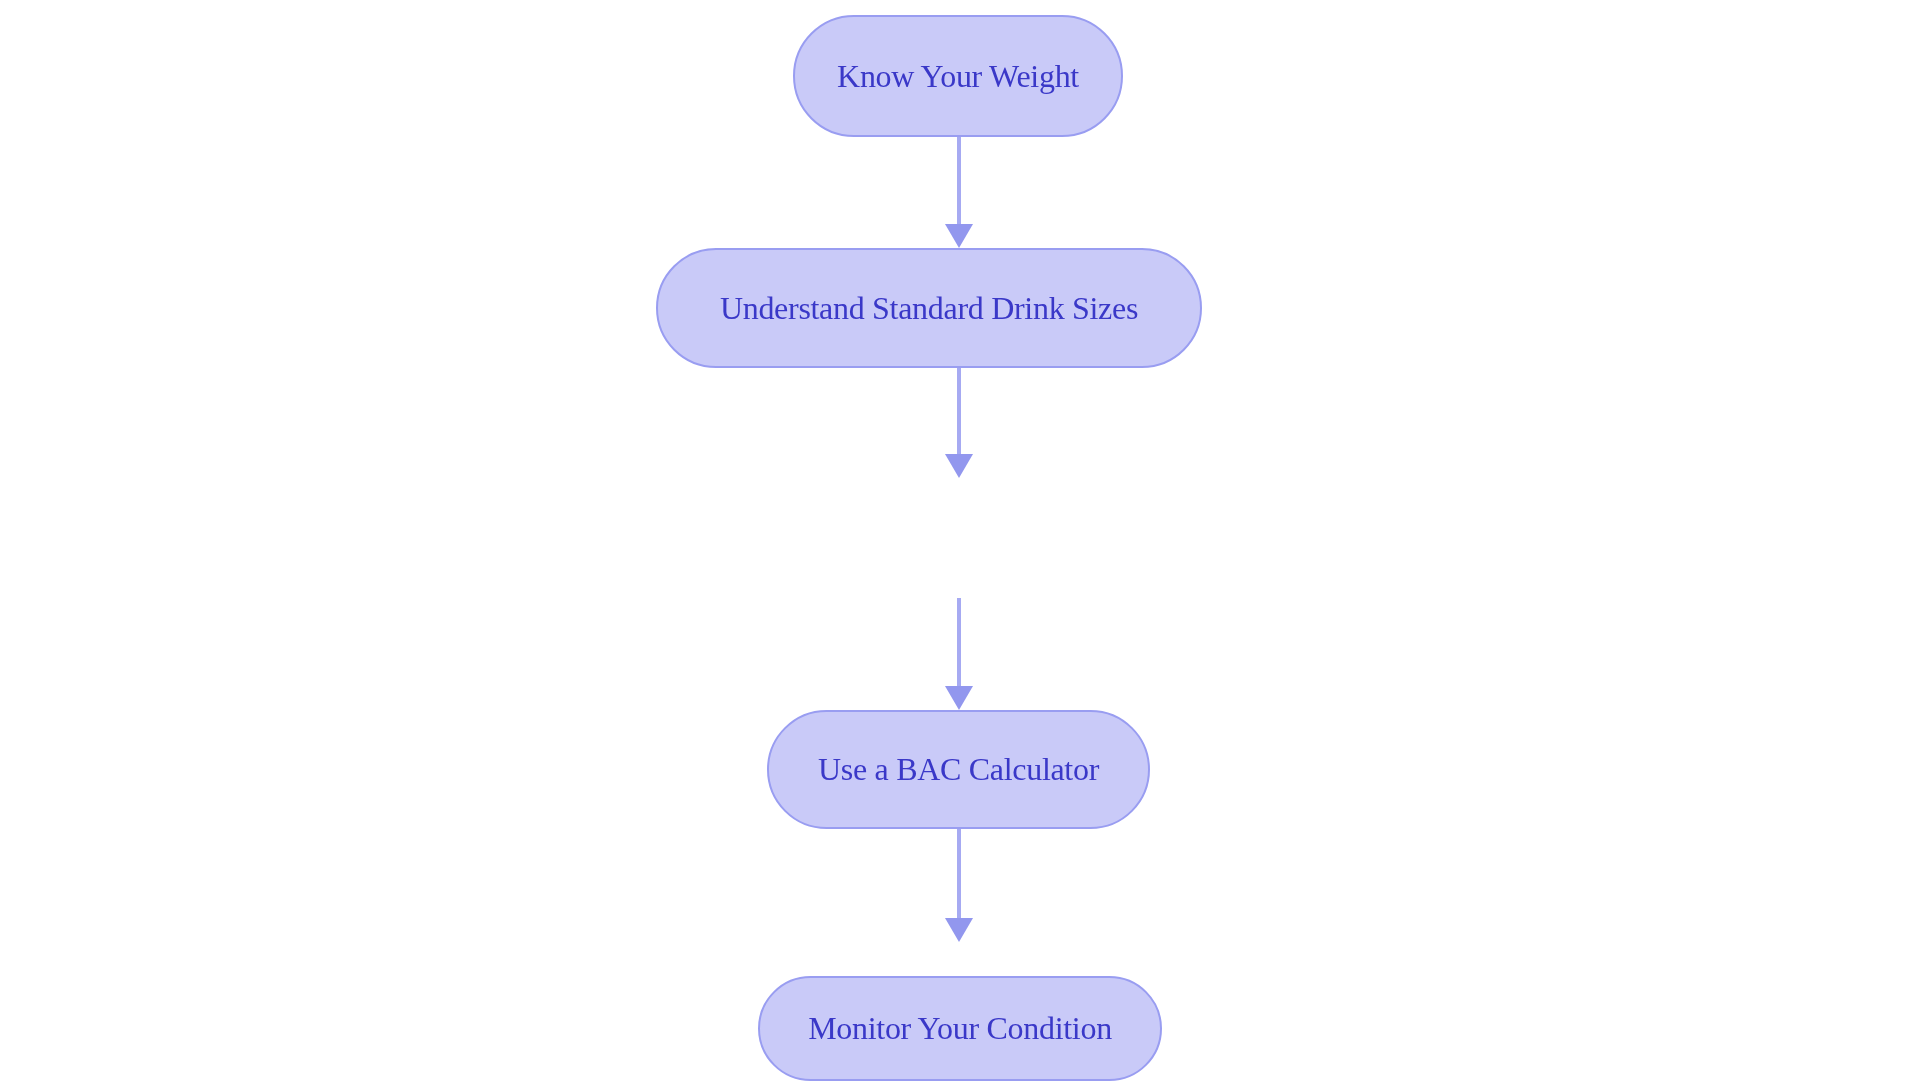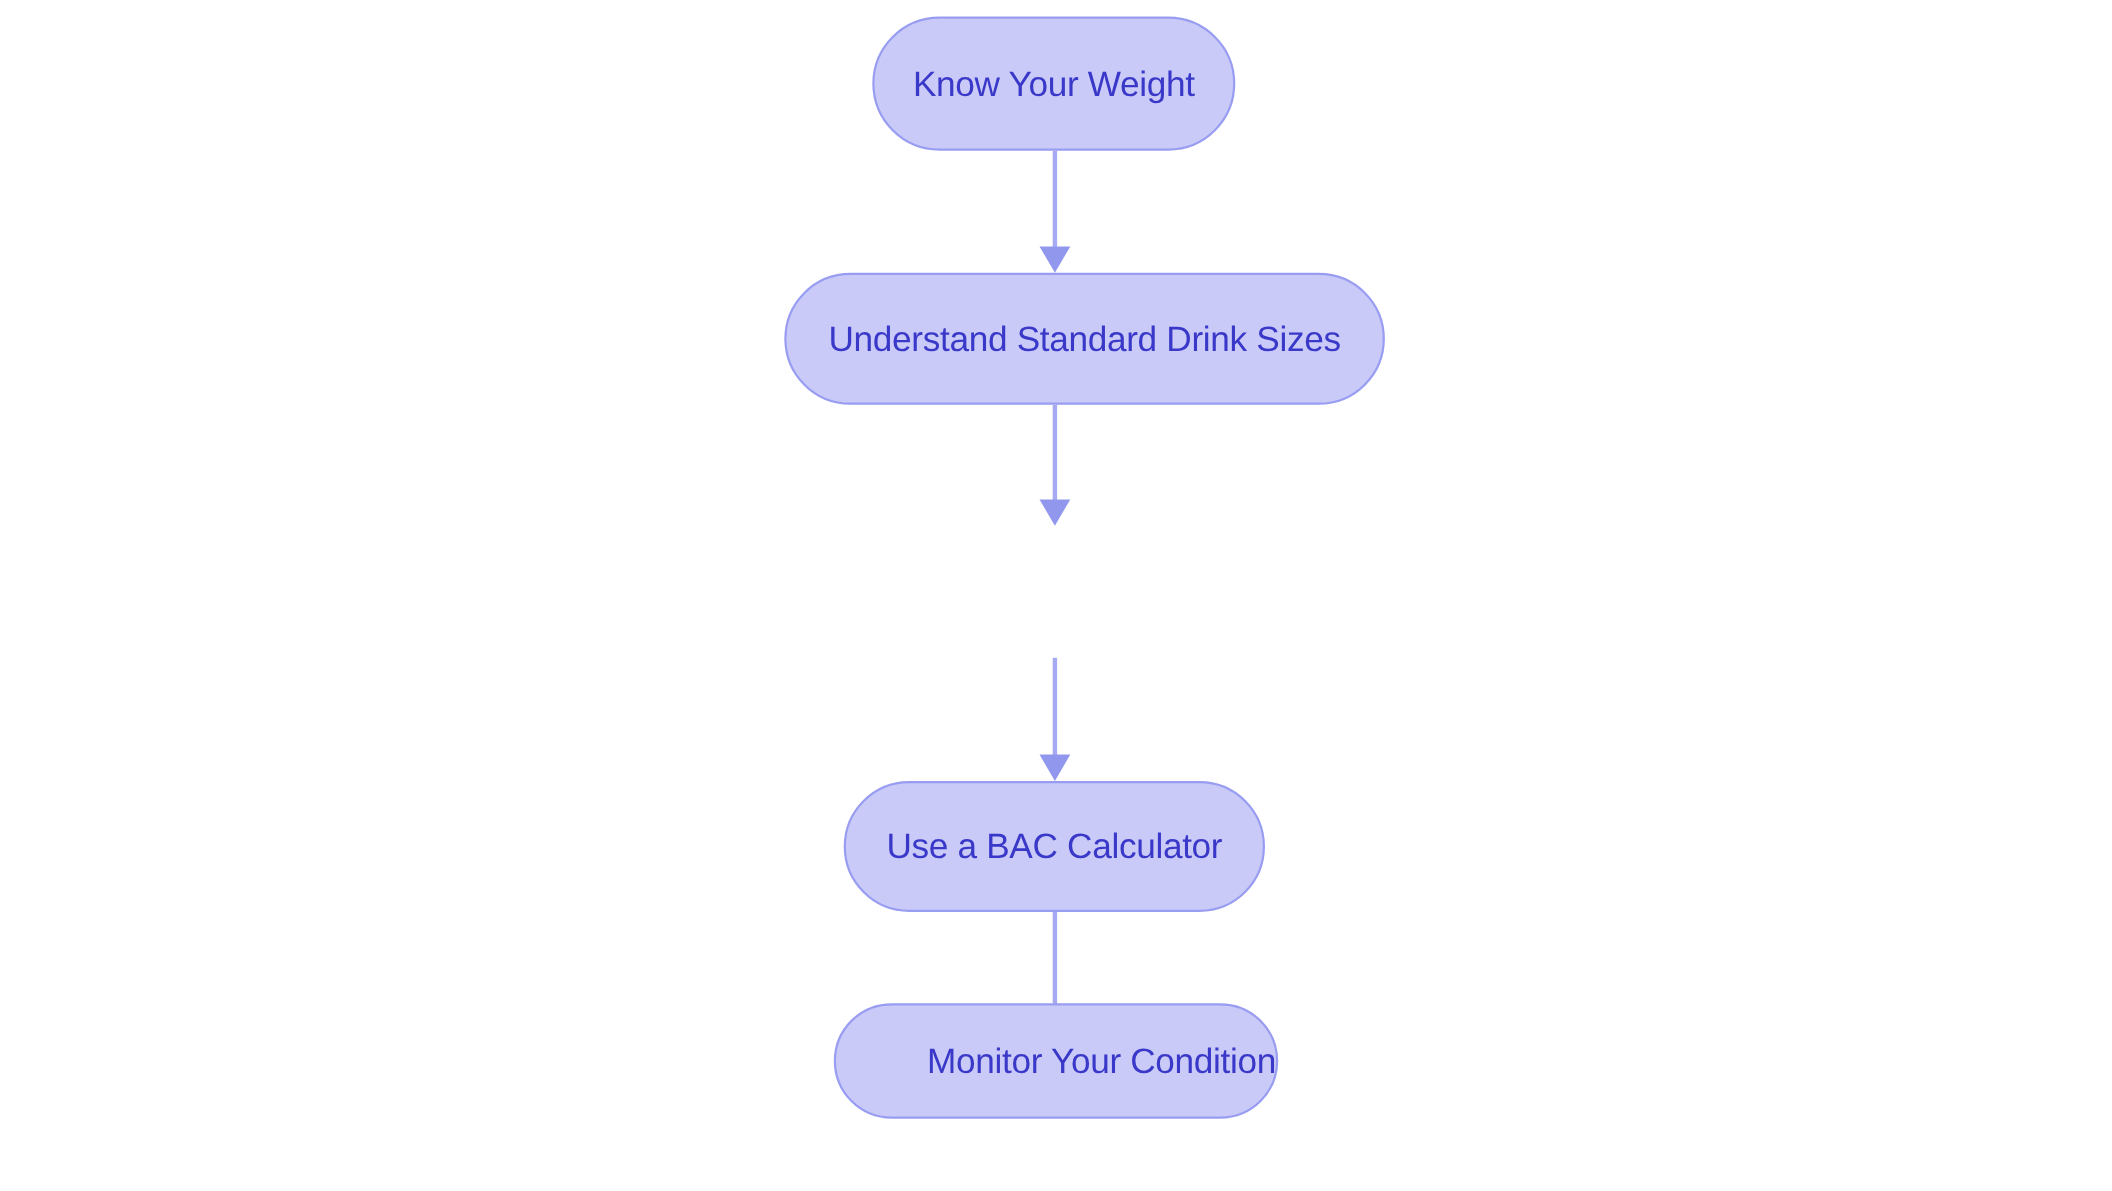--- a/index.html
+++ b/index.html
@@ -9,43 +9,43 @@
     --arrow-line:#a6aaf2;
     --arrow-head:#9297ee;
     --background:#ffffff;
   }
   html,body{margin:0;padding:0;background:var(--background);}
   .canvas{
     position:relative;
     width:1920px;
     height:1083px;
     background:var(--background);
-    font-family:Liberation Sans, sans-serif;
+    font-family:Liberation Serif, serif;
     overflow:hidden;
   }
   .node{
     position:absolute;
     box-sizing:border-box;
     display:flex;
     align-items:center;
     justify-content:center;
     background:var(--node-fill);
     border:2px solid var(--node-border);
     border-radius:61px;
     color:var(--node-text);
     font-size:32px;
     letter-spacing:-0.3px;
     white-space:nowrap;
     text-align:center;
   }
   .node-1{left:793px;top:15px;width:330px;height:122px;}
-  .node-2{left:713px;top:248px;width:546px;height:120px;}
+  .node-2{left:656px;top:248px;width:546px;height:120px;}
   .node-3{left:783px;top:478px;width:356px;height:120px;}
   .node-4{left:767px;top:710px;width:383px;height:119px;}
-  .node-5{left:758px;top:912px;width:404px;height:105px;justify-content:flex-end;}
+  .node-5{left:758px;top:976px;width:404px;height:105px;}
   .arrow{position:absolute;width:28px;left:945px;}
   .arrow-1{top:137px;height:111px;}
   .arrow-2{top:368px;height:110px;}
   .arrow-3{top:598px;height:112px;}
   .arrow-4{top:829px;height:113px;}
   .arrow .line{
     position:absolute;
     left:12px;top:0;bottom:20px;
     width:4px;
     background:var(--arrow-line);

